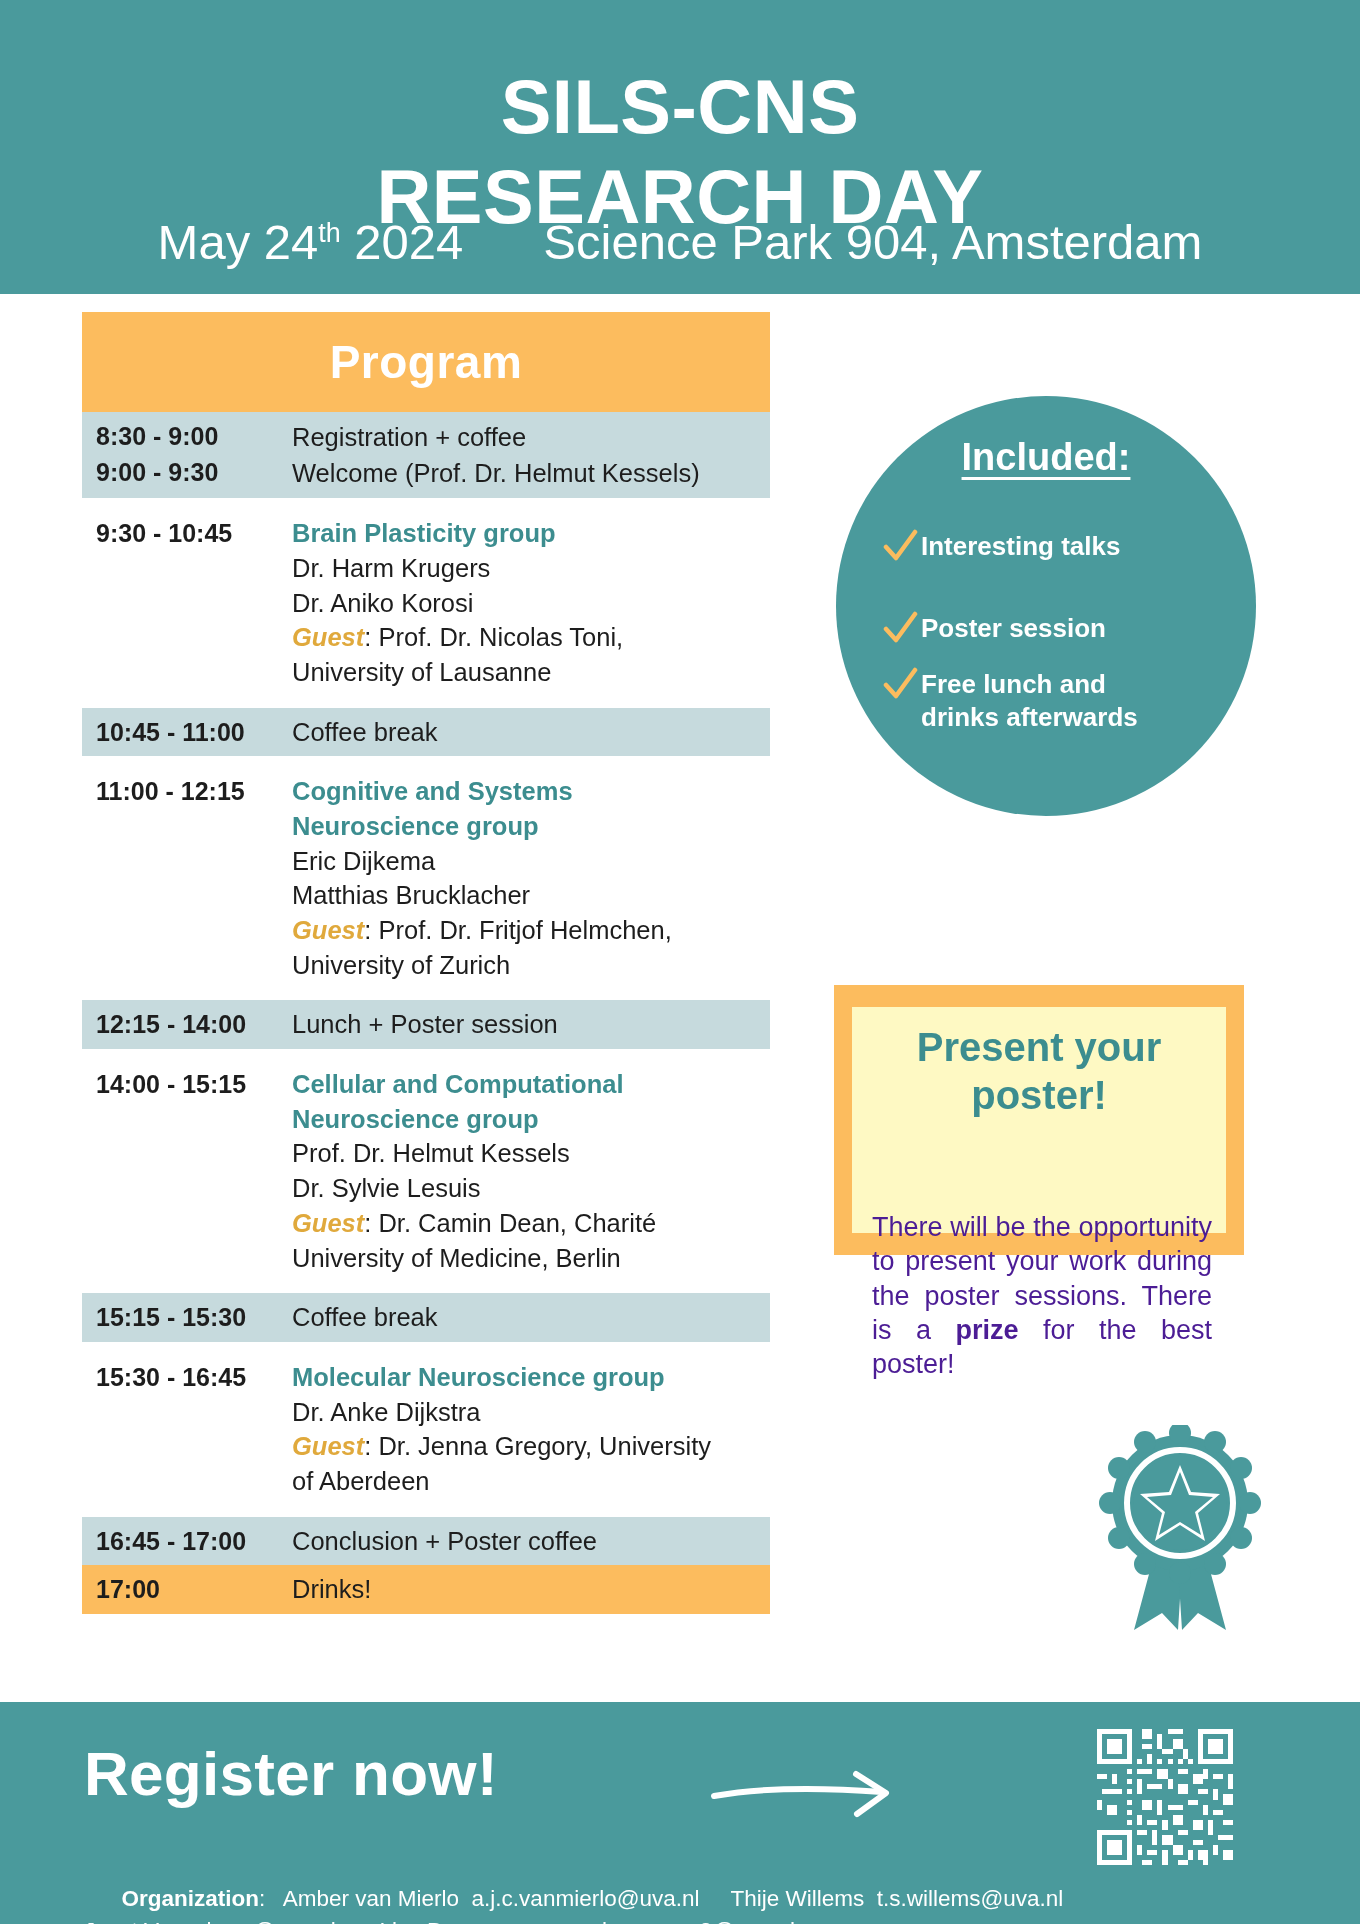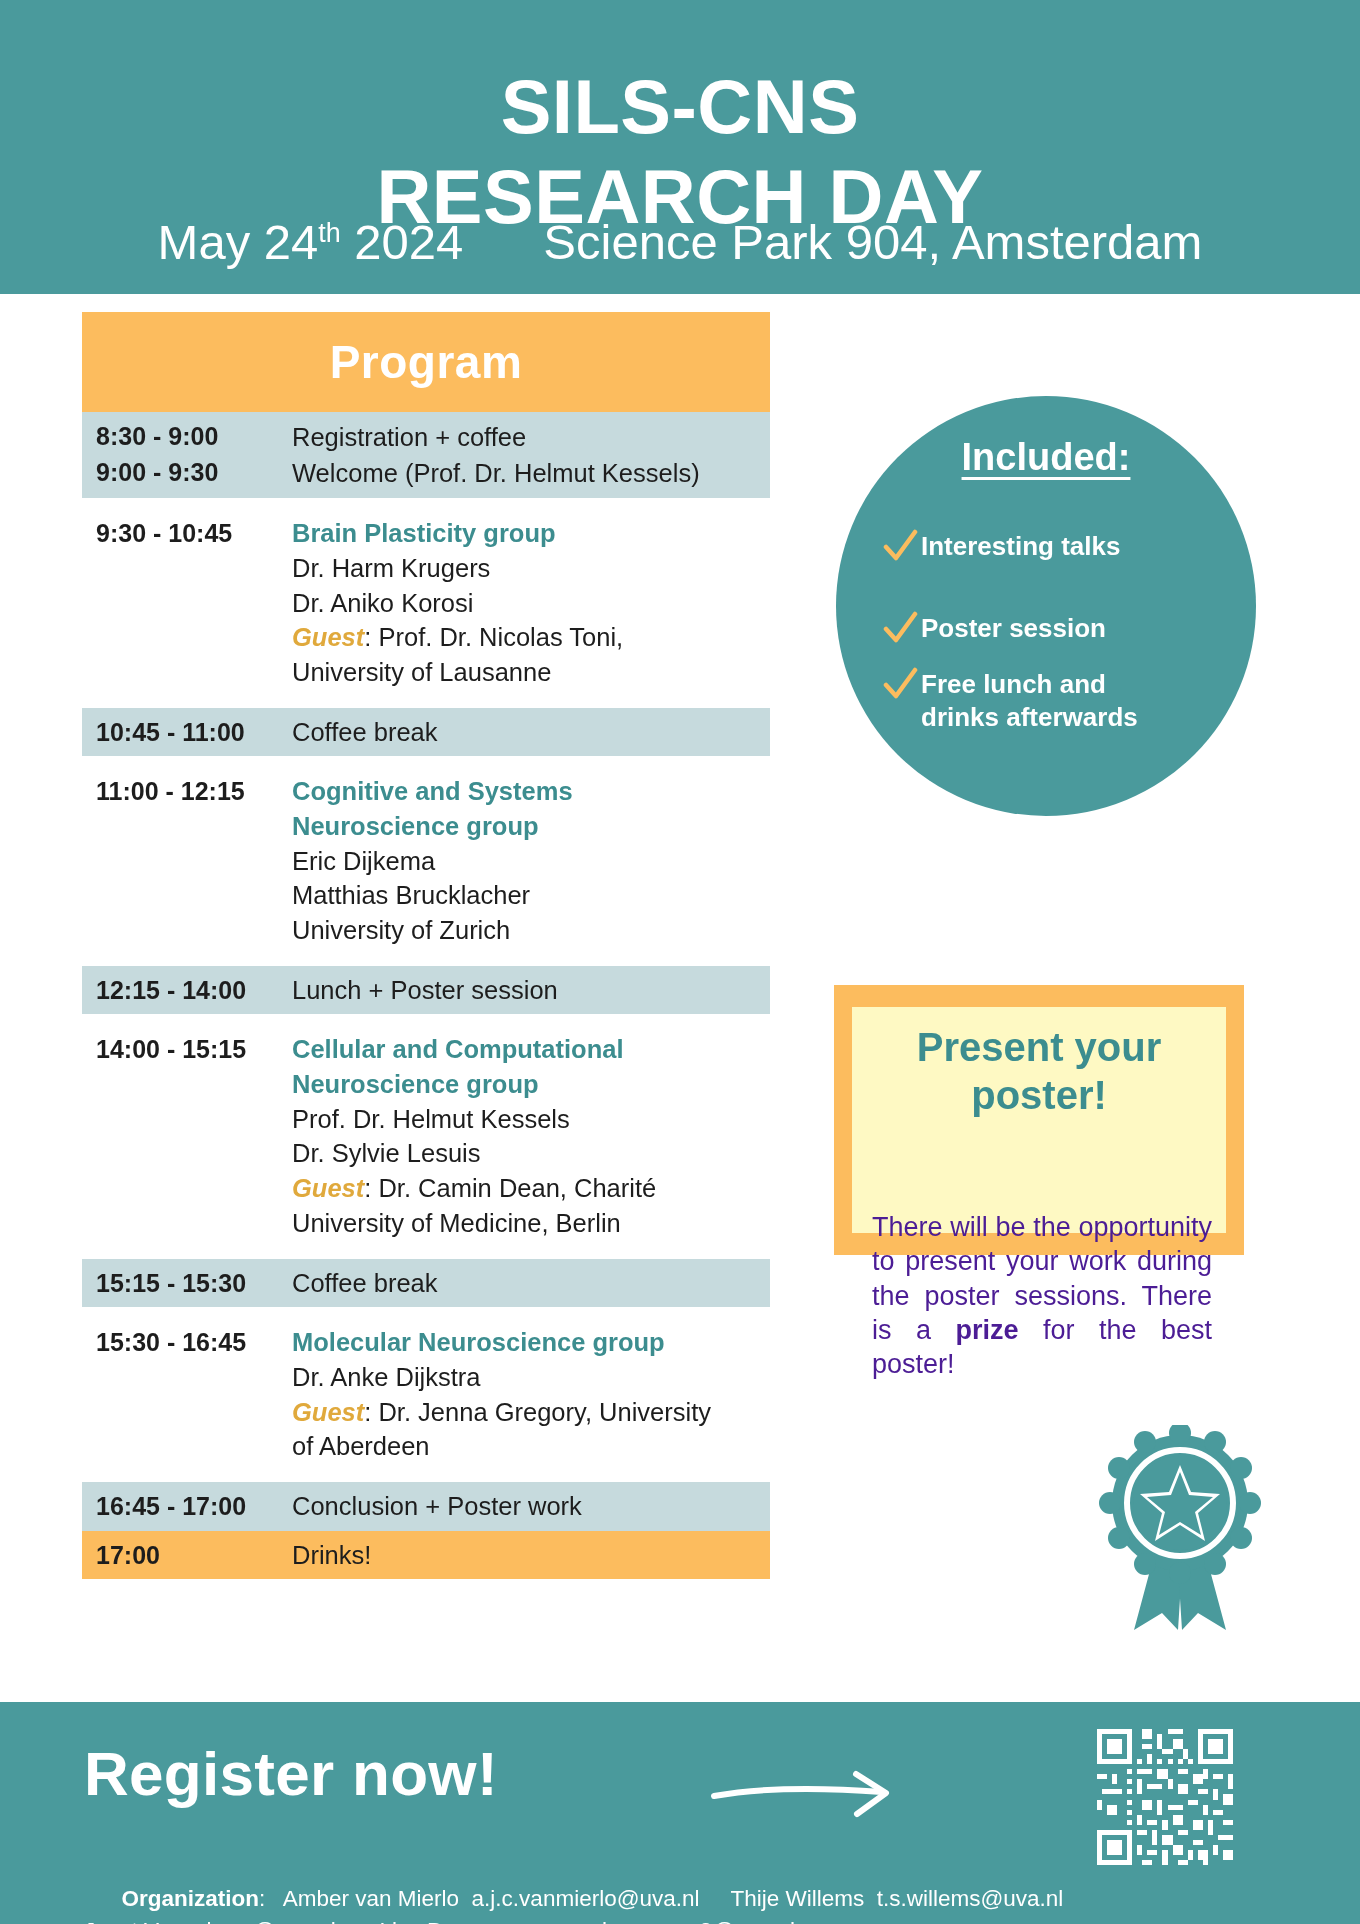--- a/index.html
+++ b/index.html
@@ -270,20 +270,21 @@
           </div>
         </div>
         <div class="prog-gap"></div>
         <div class="prog-row plain">
           <div class="prog-time">11:00 - 12:15</div>
           <div class="prog-body">
             <span class="prog-line grp">Cognitive and Systems
 Neuroscience group</span>
             <span class="prog-line">Eric Dijkema</span>
             <span class="prog-line">Matthias Brucklacher</span>
+            <span class="prog-line"><em class="guest">Guest</em><span>: Prof. Dr. Fritjof Helmchen,</span></span>
             <span class="prog-line">University of Zurich</span>
           </div>
         </div>
         <div class="prog-gap"></div>
         <div class="prog-row shaded">
           <div class="prog-time">12:15 - 14:00</div>
           <div class="prog-body">
             <span class="prog-line">Lunch + Poster session</span>
           </div>
         </div>
@@ -313,21 +314,21 @@
             <span class="prog-line grp">Molecular Neuroscience group</span>
             <span class="prog-line">Dr. Anke Dijkstra</span>
             <span class="prog-line"><em class="guest">Guest</em><span>: Dr. Jenna Gregory, University</span></span>
             <span class="prog-line">of Aberdeen</span>
           </div>
         </div>
         <div class="prog-gap"></div>
         <div class="prog-row shaded">
           <div class="prog-time">16:45 - 17:00</div>
           <div class="prog-body">
-            <span class="prog-line">Conclusion + Poster work</span>
+            <span class="prog-line">Conclusion + Poster coffee</span>
           </div>
         </div>
         <div class="prog-gap" style="height: 0px;"></div>
         <div class="prog-row drinks">
           <div class="prog-time">17:00</div>
           <div class="prog-body">
             <span class="prog-line">Drinks!</span>
           </div>
         </div>
       </div>

